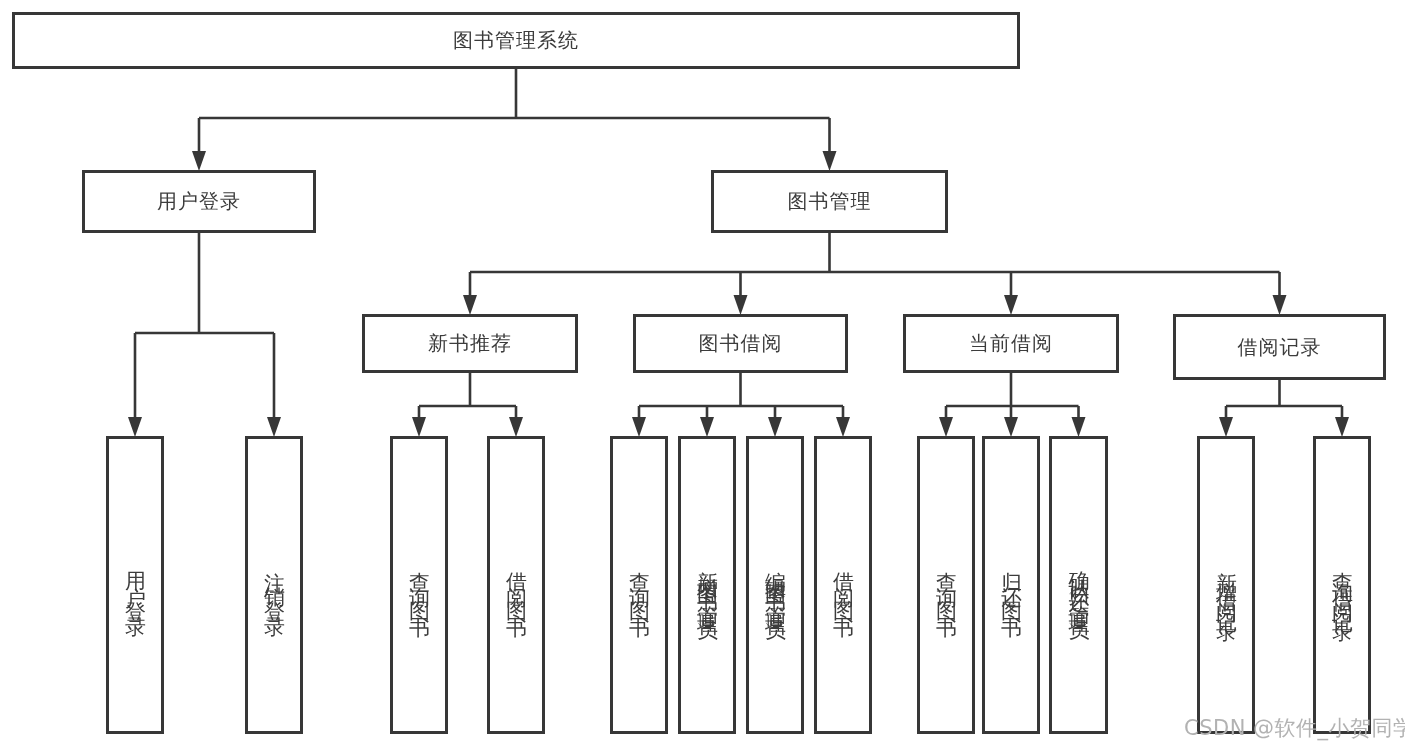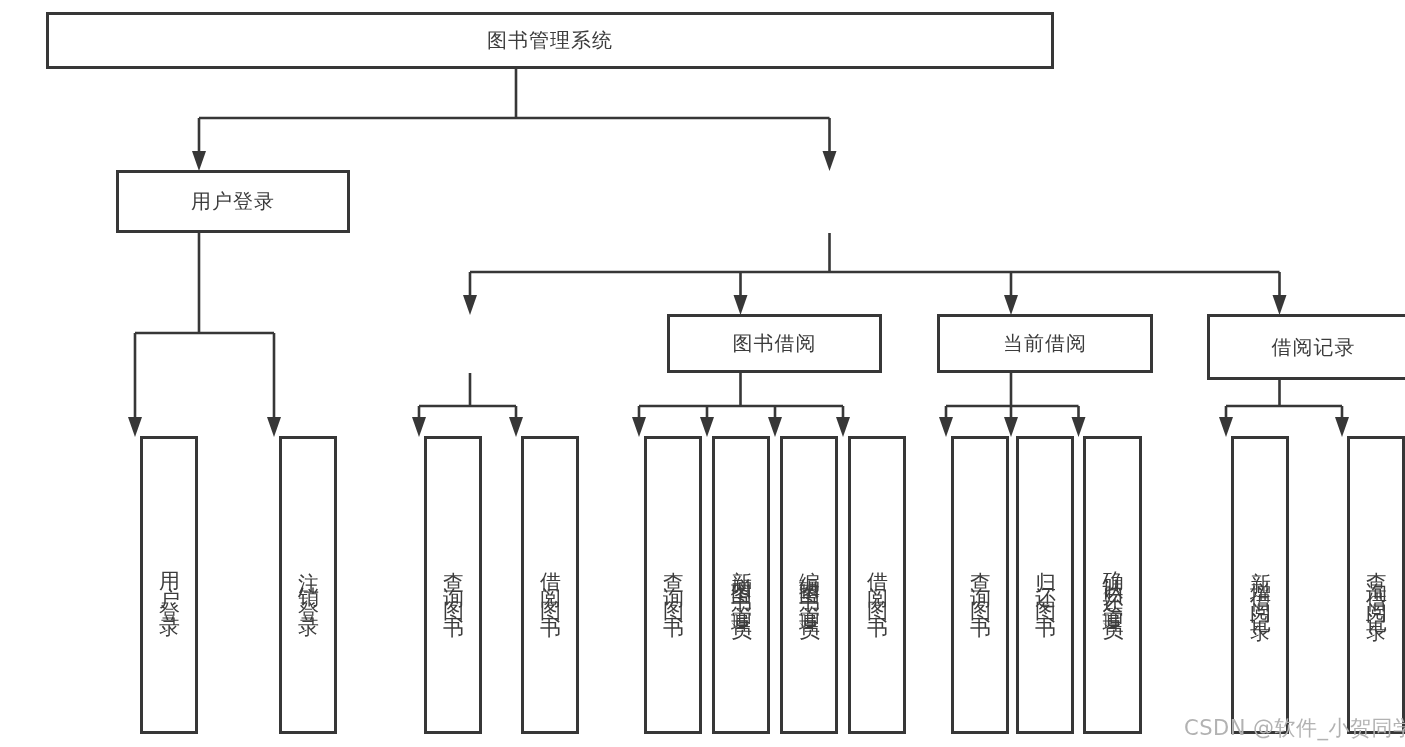--- a/index.html
+++ b/index.html
@@ -7,21 +7,20 @@
     width:1405px;height:747px;position:relative;background:#ffffff;
     font-family:"DejaVu Sans",sans-serif;overflow:hidden;
   }
   .canvas{position:absolute;left:0;top:0;width:1405px;height:747px;}
   .node{
     position:absolute;box-sizing:border-box;
     border:3px solid var(--line,#373737);
     background:#ffffff;
     display:flex;align-items:center;justify-content:center;
     z-index:2;
-    margin-left:34px;
   }
   .htext{
     font-size:20px;color:var(--text,#3c3c3c);
     letter-spacing:1px;white-space:nowrap;
   }
   .vtext{
     writing-mode:vertical-rl;text-orientation:mixed;
     font-size:21px;color:var(--text,#3c3c3c);line-height:1;
   }
   #connectors{position:absolute;left:0;top:0;z-index:1;}
@@ -59,21 +58,27 @@
       <path d="M516 69V118M199 118H829.5M199 118V155M829.5 118V155M199 233V333M135 333H274M135 333V421M274 333V421M829.5 233V272M470 272H1279.5M470 272V299M740.5 272V299M1011 272V299M1279.5 272V299M470 373V406M419 406H516M419 406V421M516 406V421M740.5 373V406M639 406H843M639 406V421M707 406V421M775 406V421M843 406V421M1011 373V406M946 406H1078.5M946 406V421M1011 406V421M1078.5 406V421M1279.5 373V406M1226 406H1342M1226 406V421M1342 406V421" stroke="#373737" stroke-width="2.6" fill="none"></path>
     </svg>
 
   <div class="node" id="n-root" style="left:12px;top:12px;width:1008px;height:57px">
     <span class="htext">图书管理系统</span>
   </div>
 
   <div class="node" id="n-user-login" style="left:82px;top:170px;width:234px;height:63px">
     <span class="htext">用户登录</span>
   </div>
+  <div class="node" id="n-book-mgmt" style="left:711px;top:170px;width:237px;height:63px">
+    <span class="htext">图书管理</span>
+  </div>
 
+  <div class="node" id="n-new-book" style="left:362px;top:314px;width:216px;height:59px">
+    <span class="htext">新书推荐</span>
+  </div>
   <div class="node" id="n-current-borrow" style="left:903px;top:314px;width:216px;height:59px">
     <span class="htext">当前借阅</span>
   </div>
   <div class="node" id="n-book-borrow" style="left:633px;top:314px;width:215px;height:59px">
     <span class="htext">图书借阅</span>
   </div>
   <div class="node" id="n-borrow-record" style="left:1173px;top:314px;width:213px;height:66px">
     <span class="htext">借阅记录</span>
   </div>
 

